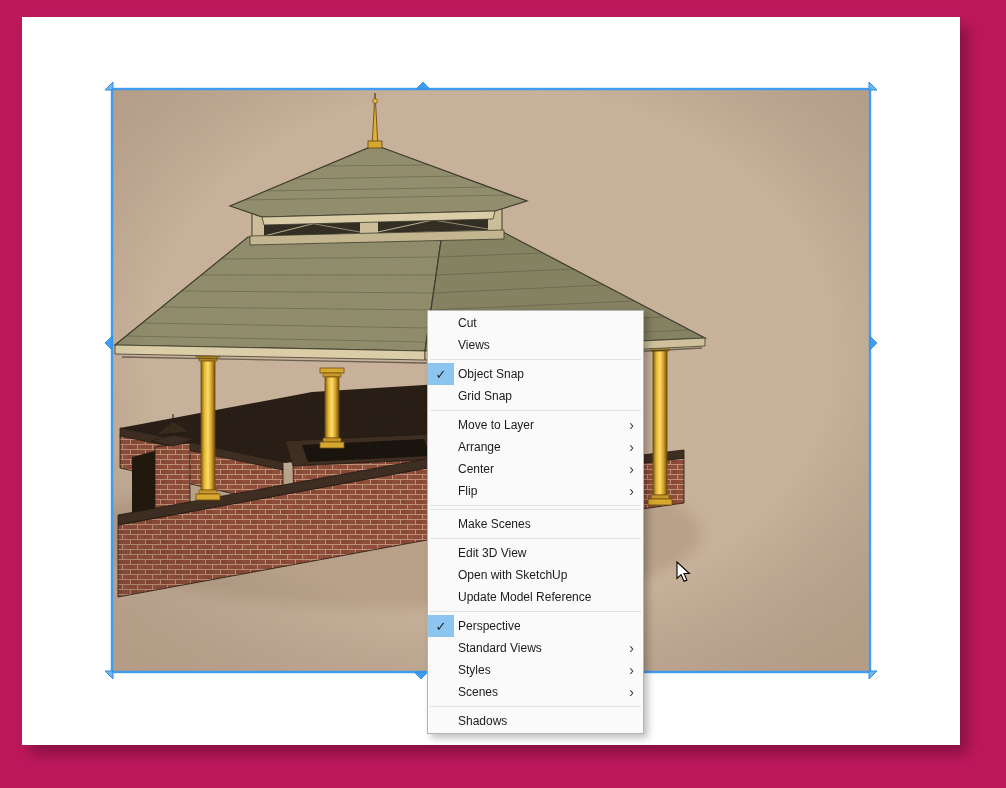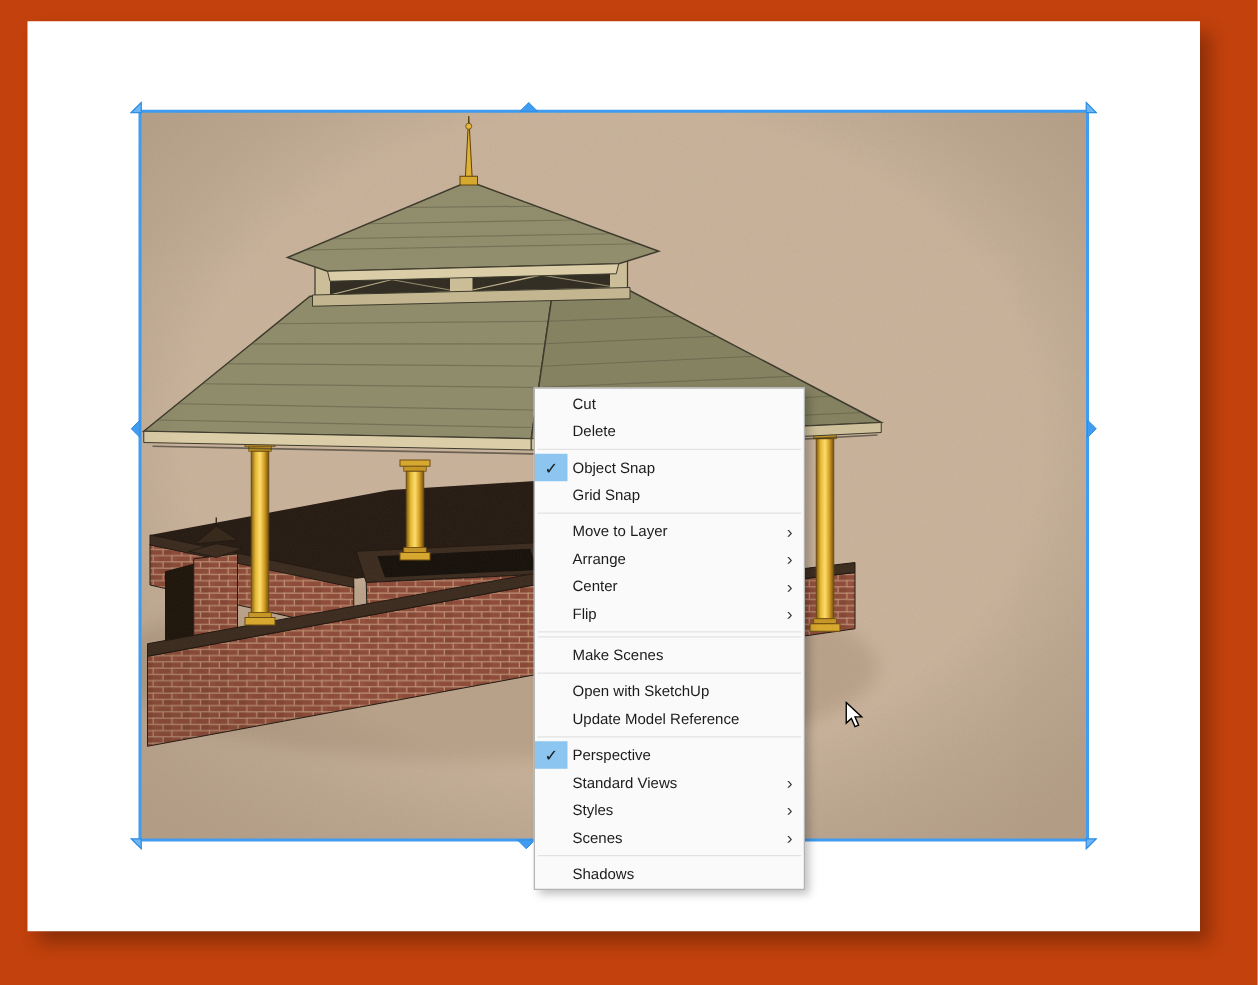--- a/index.html
+++ b/index.html
@@ -1,17 +1,17 @@
 <!DOCTYPE html>
 <html><head>
 <meta charset="utf-8">
 <style>
   html,body{margin:0;padding:0;}
   body{background:#acacac;font-family:"Liberation Sans",sans-serif;}
-  .stage{position:relative;width:1006px;height:788px;overflow:hidden;background:#c2410c;}
+  .stage{position:relative;width:1006px;height:788px;overflow:hidden;background:#be185d;}
   .page{position:absolute;left:22px;top:17px;width:938px;height:728px;background:#ffffff;
         box-shadow:8px 9px 14px rgba(0,0,0,0.30);z-index:1;}
   .viewport{position:absolute;left:112px;top:89px;width:758px;height:583px;z-index:5;}
   .viewport svg{display:block;}
   .overlay{position:absolute;left:104px;top:81px;width:774px;height:599px;z-index:10;pointer-events:none;}
   .menu{position:absolute;left:427px;top:310px;width:215px;background:#fafafa;
         border:1px solid #b4b4b4;box-shadow:4px 4px 7px rgba(0,0,0,0.25);z-index:30;}
   .menu ul{list-style:none;margin:0;padding:1px 0;}
   .menu-item{height:22px;display:flex;align-items:center;font-size:12px;color:#1b1b1b;cursor:default;}
   .gutter{flex:0 0 26px;width:26px;height:22px;display:flex;align-items:center;justify-content:center;
@@ -174,21 +174,21 @@
   </svg>
 
   <div class="menu">
     <ul>
         <li class="menu-item">
           <span class="gutter"></span>
           <span class="label">Cut</span>
         </li>
         <li class="menu-item">
           <span class="gutter"></span>
-          <span class="label">Delete</span>
+          <span class="label">Views</span>
         </li>
         <li class="menu-sep"></li>
         <li class="menu-item">
           <span class="gutter checked">✓</span>
           <span class="label">Object Snap</span>
         </li>
         <li class="menu-item">
           <span class="gutter"></span>
           <span class="label">Grid Snap</span>
         </li>
@@ -213,20 +213,24 @@
           <span class="label">Flip</span>
           <span class="arrow">›</span>
         </li>
         <li class="menu-sep"></li>
         <li class="menu-sep"></li>
         <li class="menu-item">
           <span class="gutter"></span>
           <span class="label">Make Scenes</span>
         </li>
         <li class="menu-sep"></li>
+        <li class="menu-item">
+          <span class="gutter"></span>
+          <span class="label">Edit 3D View</span>
+        </li>
         <li class="menu-item">
           <span class="gutter"></span>
           <span class="label">Open with SketchUp</span>
         </li>
         <li class="menu-item">
           <span class="gutter"></span>
           <span class="label">Update Model Reference</span>
         </li>
         <li class="menu-sep"></li>
         <li class="menu-item">

